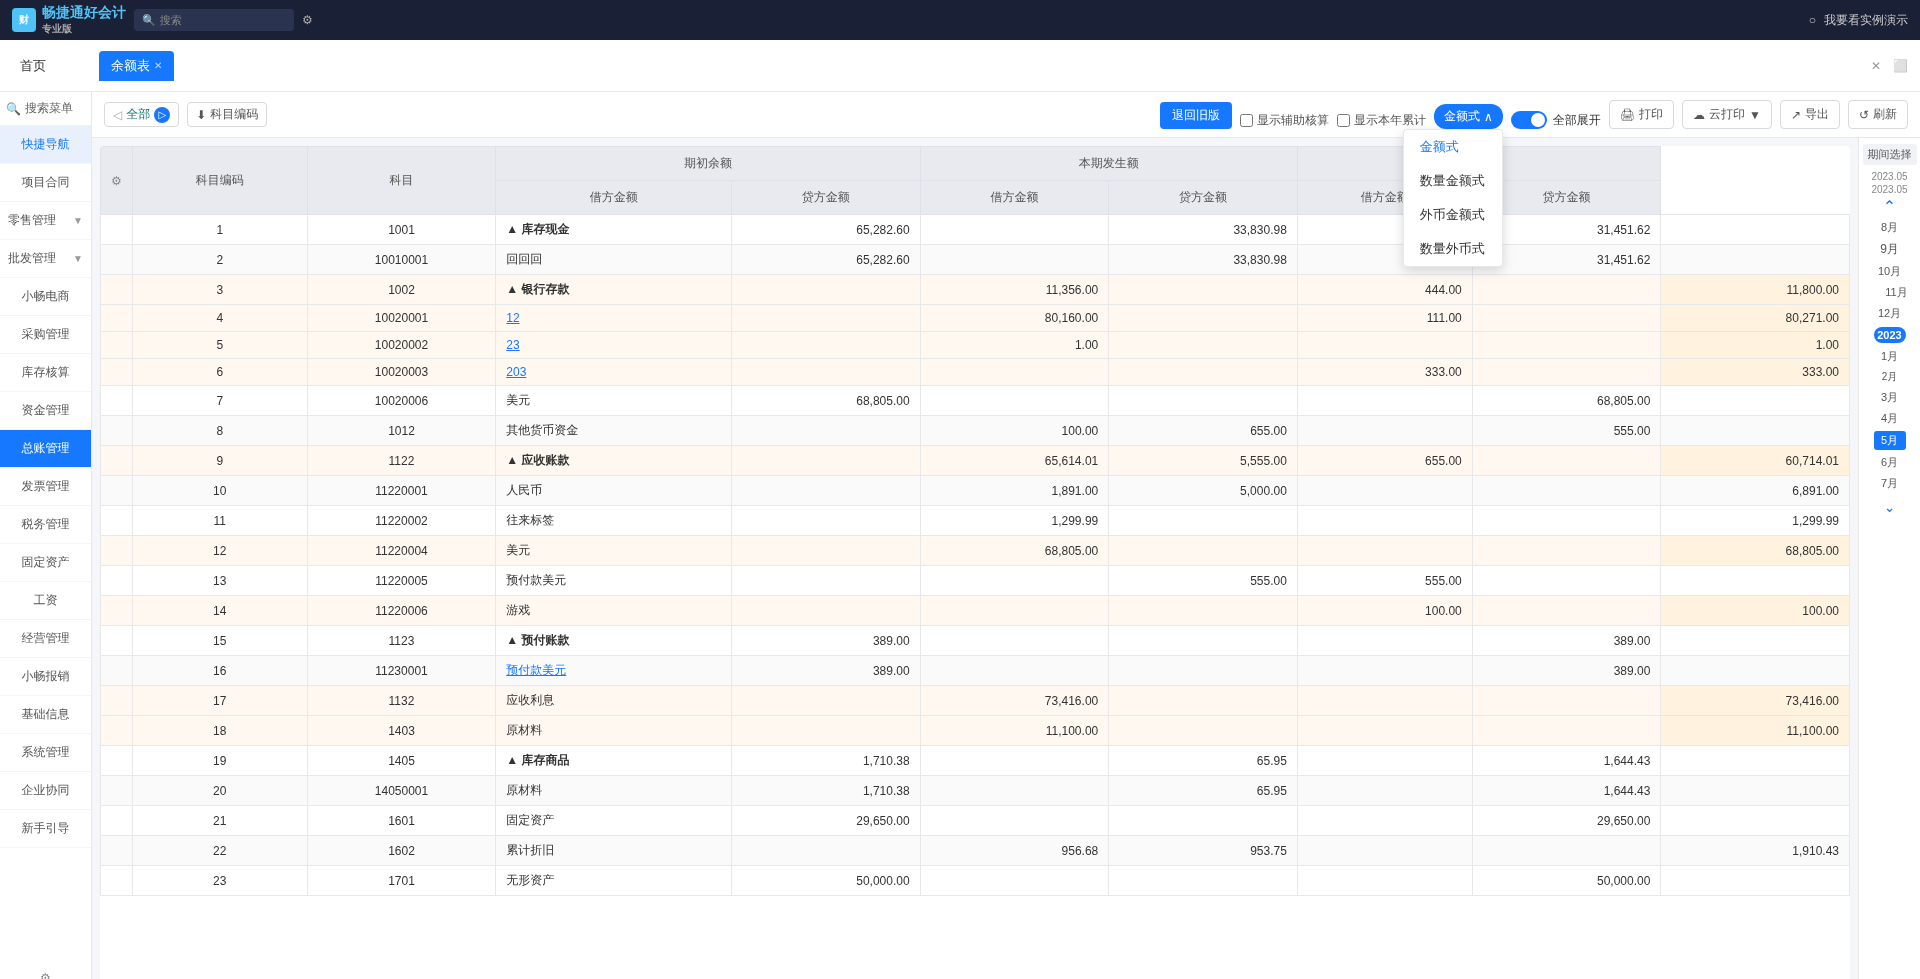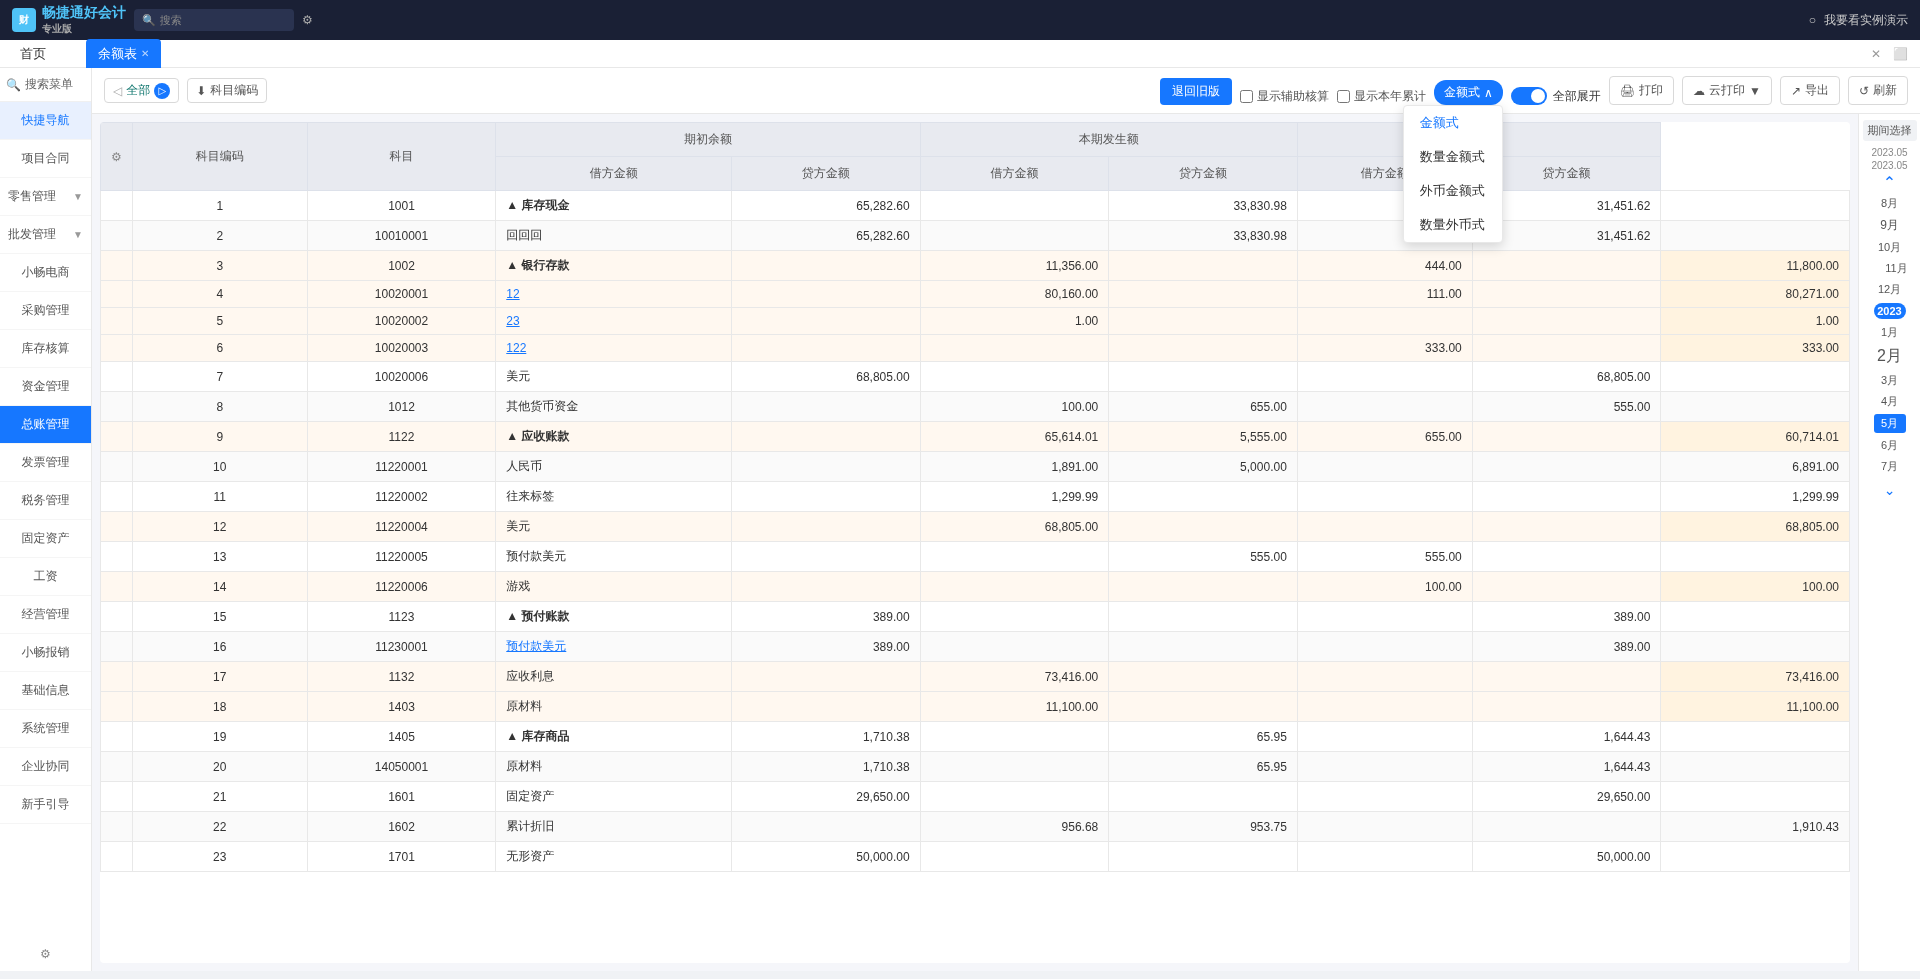--- a/index.html
+++ b/index.html
@@ -13,21 +13,21 @@
     .top-bar-left { display: flex; align-items: center; gap: 8px; }
     .app-logo { display: flex; align-items: center; gap: 6px; color: #4fc3f7; font-size: 14px; font-weight: bold; }
     .app-logo .logo-icon { width: 24px; height: 24px; background: #4fc3f7; border-radius: 4px; display: flex; align-items: center; justify-content: center; color: #fff; font-size: 10px; }
     .app-subtitle { font-size: 10px; color: #aaa; }
     .top-bar-center { display: flex; align-items: center; gap: 8px; color: #ccc; font-size: 12px; }
     .top-bar-right { display: flex; align-items: center; gap: 16px; font-size: 12px; color: #ccc; }
     .top-badge { position: relative; }
     .badge { background: #ff4d4f; color: #fff; border-radius: 8px; padding: 1px 4px; font-size: 10px; position: absolute; top: -6px; right: -8px; }
     
     
-    .tab-bar { display: flex; align-items: center; background: #fff; border-bottom: 1px solid #e8e8e8; height: 28px; padding: 0 8px; gap: 0; }
+    .tab-bar { display: flex; align-items: center; background: #fff; border-bottom: 1px solid #e8e8e8; height: 52px; padding: 0 8px; gap: 13px; }
     .tab-item { padding: 6px 12px; cursor: pointer; color: #666; border-radius: 4px 4px 0 0; font-size: 13px; display: flex; align-items: center; gap: 4px; }
     .tab-item.active { background: #1677ff; color: #fff; margin-left: 28px; }
     .tab-close { font-size: 10px; cursor: pointer; opacity: 0.7; }
     .tab-home { color: #333; }
     
     
     .main-layout { display: flex; height: calc(100vh - 76px); }
     
     
     .sidebar { width: 92px; background: #fff; border-right: 1px solid #e8e8e8; display: flex; flex-direction: column; overflow-y: auto; flex-shrink: 0; }
@@ -325,21 +325,21 @@
                 <td>1.00</td>
                 <td></td>
                 <td></td>
                 <td></td>
                 <td style="background: rgb(255, 243, 224);">1.00</td>
               </tr>
               <tr class="row-highlight">
                 <td></td>
                 <td class="text-center">6</td>
                 <td class="text-center">10020003</td>
-                <td class="text-left" style="color: rgb(22, 119, 255); text-decoration: underline; cursor: pointer;">122</td>
+                <td class="text-left" style="color: rgb(22, 119, 255); text-decoration: underline; cursor: pointer;">203</td>
                 <td></td>
                 <td></td>
                 <td></td>
                 <td>333.00</td>
                 <td></td>
                 <td style="background: rgb(255, 243, 224);">333.00</td>
               </tr>
               <tr>
                 <td></td>
                 <td class="text-center">7</td>
@@ -553,21 +553,21 @@
         <div style="font-size:10px; color:#888; text-align:center;">2023.05</div>
         <div style="font-size:10px; color:#888; text-align:center;">2023.05</div>
         <div style="color:#1677ff; cursor:pointer; font-size:16px;">⌃</div>
         <div style="font-size:11px; color:#555; text-align:center; padding:2px 4px; cursor:pointer;">8月</div>
         <div style="font-size:12px; color:#555; text-align:center; padding:2px 4px; cursor:pointer;">9月</div>
         <div style="font-size:11px; color:#555; text-align:center; padding:2px 4px; cursor:pointer;">10月</div>
         <div style="font-size:11px; color:#555; text-align:center; padding:2px 4px; cursor:pointer;margin-left:14px;">11月</div>
         <div style="font-size:11px; color:#555; text-align:center; padding:2px 4px; cursor:pointer;">12月</div>
         <div style="font-size:11px; color:#333; font-weight:bold; text-align:center; padding:2px; background:#1677ff; color:#fff; border-radius:10px; width:32px; margin:2px auto;">2023</div>
         <div style="font-size:11px; color:#555; text-align:center; padding:2px 4px; cursor:pointer;">1月</div>
-        <div style="font-size:16px; color:#555; text-align:center; padding:2px 4px; cursor:pointer;">2月</div>
+        <div style="font-size:10px; color:#555; text-align:center; padding:2px 4px; cursor:pointer;">2月</div>
         <div style="font-size:11px; color:#555; text-align:center; padding:2px 4px; cursor:pointer;">3月</div>
         <div style="font-size:11px; color:#555; text-align:center; padding:2px 4px; cursor:pointer;">4月</div>
         <div style="font-size:11px; color:#fff; text-align:center; padding:2px 4px; cursor:pointer; background:#1677ff; border-radius:3px; width:32px; margin:1px auto;">5月</div>
         <div style="font-size:11px; color:#555; text-align:center; padding:2px 4px; cursor:pointer;">6月</div>
         <div style="font-size:11px; color:#555; text-align:center; padding:2px 4px; cursor:pointer;">7月</div>
         <div style="color:#1677ff; cursor:pointer; font-size:14px; margin-top:4px;">⌄</div>
       </div>
     </div>
   </div>
 </div>

